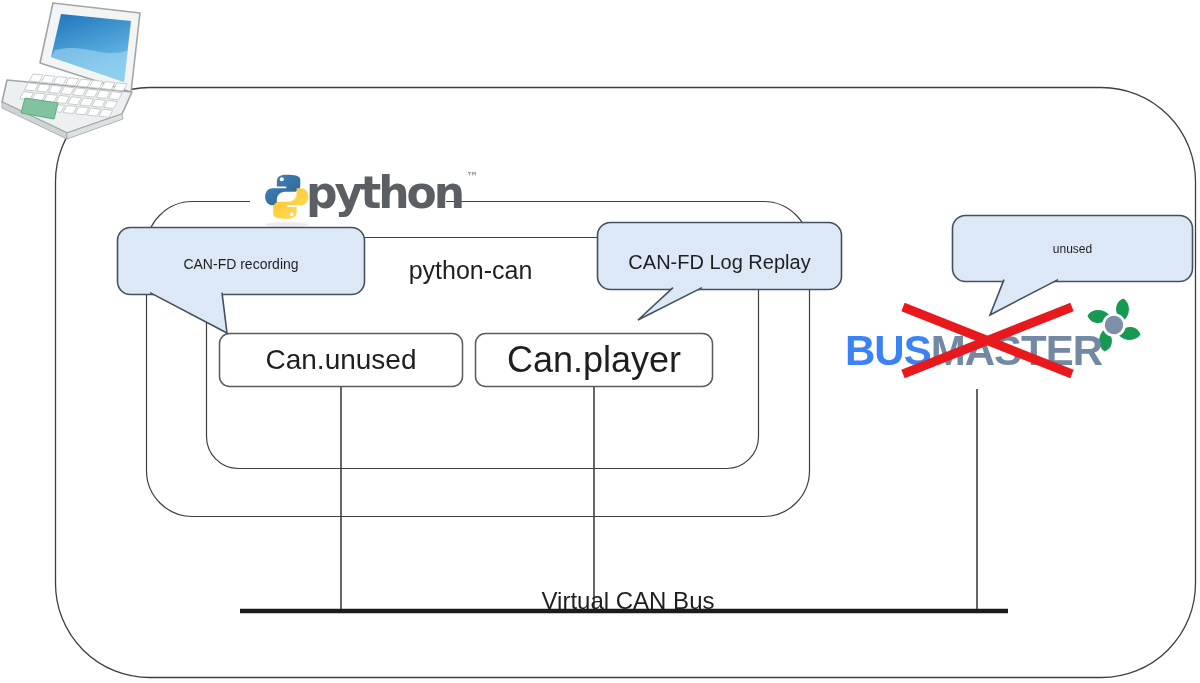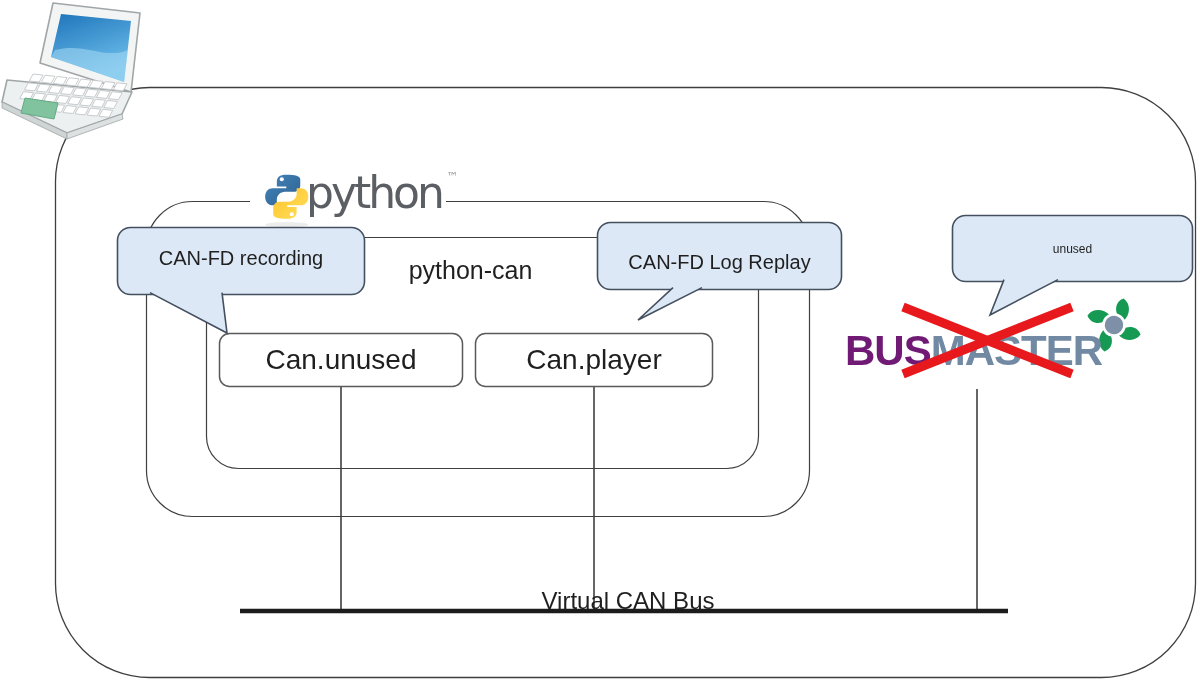--- a/index.html
+++ b/index.html
@@ -3,33 +3,33 @@
 <meta charset="utf-8">
 <style>
   html,body{margin:0;padding:0;background:#fff;}
   .stage{
     position:relative;width:1200px;height:683px;background:#ffffff;
     font-family:"Liberation Sans",sans-serif;overflow:hidden;
   }
   .layer{position:absolute;left:0;top:0;}
   .txt{position:absolute;color:#1f1f1f;}
   .center-box{display:flex;align-items:center;justify-content:center;text-align:center;}
-  .lbl-callout1{left:117px;top:224px;width:248px;height:68px;font-size:20px;}
+  .lbl-callout1{left:117px;top:230px;width:248px;height:68px;font-size:14px;}
   .lbl-callout2{left:597px;top:222px;width:245px;height:80px;font-size:20px;border-radius:23px;}
   .lbl-callout3{left:952px;top:215px;width:241px;height:67px;font-size:12px;}
   .lbl-python-can{left:194px;top:256px;width:553px;font-size:25px;text-align:center;}
   .lbl-mod1{left:219px;top:333px;width:244px;height:54px;font-size:28px;}
-  .lbl-mod2{left:475px;top:333px;width:238px;height:54px;font-size:28px;}
+  .lbl-mod2{left:475px;top:333px;width:238px;height:54px;font-size:36px;}
   .lbl-bus{left:448px;top:587px;width:360px;font-size:24px;text-align:center;}
   .lbl-pylogo{left:306px;top:166px;height:52px;display:flex;align-items:center;
-    font-family:"DejaVu Sans",sans-serif;font-size:44px;color:#5b5e62;letter-spacing:-3px;}
+    font-family:"DejaVu Sans",sans-serif;font-size:44px;color:#5b5e62;letter-spacing:-3px;font-weight:bold;}
   .pylogo-tm{font-size:12px;color:#9a9a9a;letter-spacing:0;margin-left:4px;align-self:flex-start;margin-top:4px;}
   .lbl-busmaster{left:845px;top:327px;font-size:42px;font-weight:bold;letter-spacing:-1px;
     font-family:"Liberation Sans",sans-serif;white-space:nowrap;}
-  .bus-green{color:#701a75;}
+  .bus-green{color:#3b82f6;}
   .bus-gray{color:#7289a4;}
   svg{display:block;}
   .noevt{pointer-events:none;}
 </style>
 </head>
 <body>
 
 <div class="stage">
 
   <svg class="layer" width="1200" height="683">

